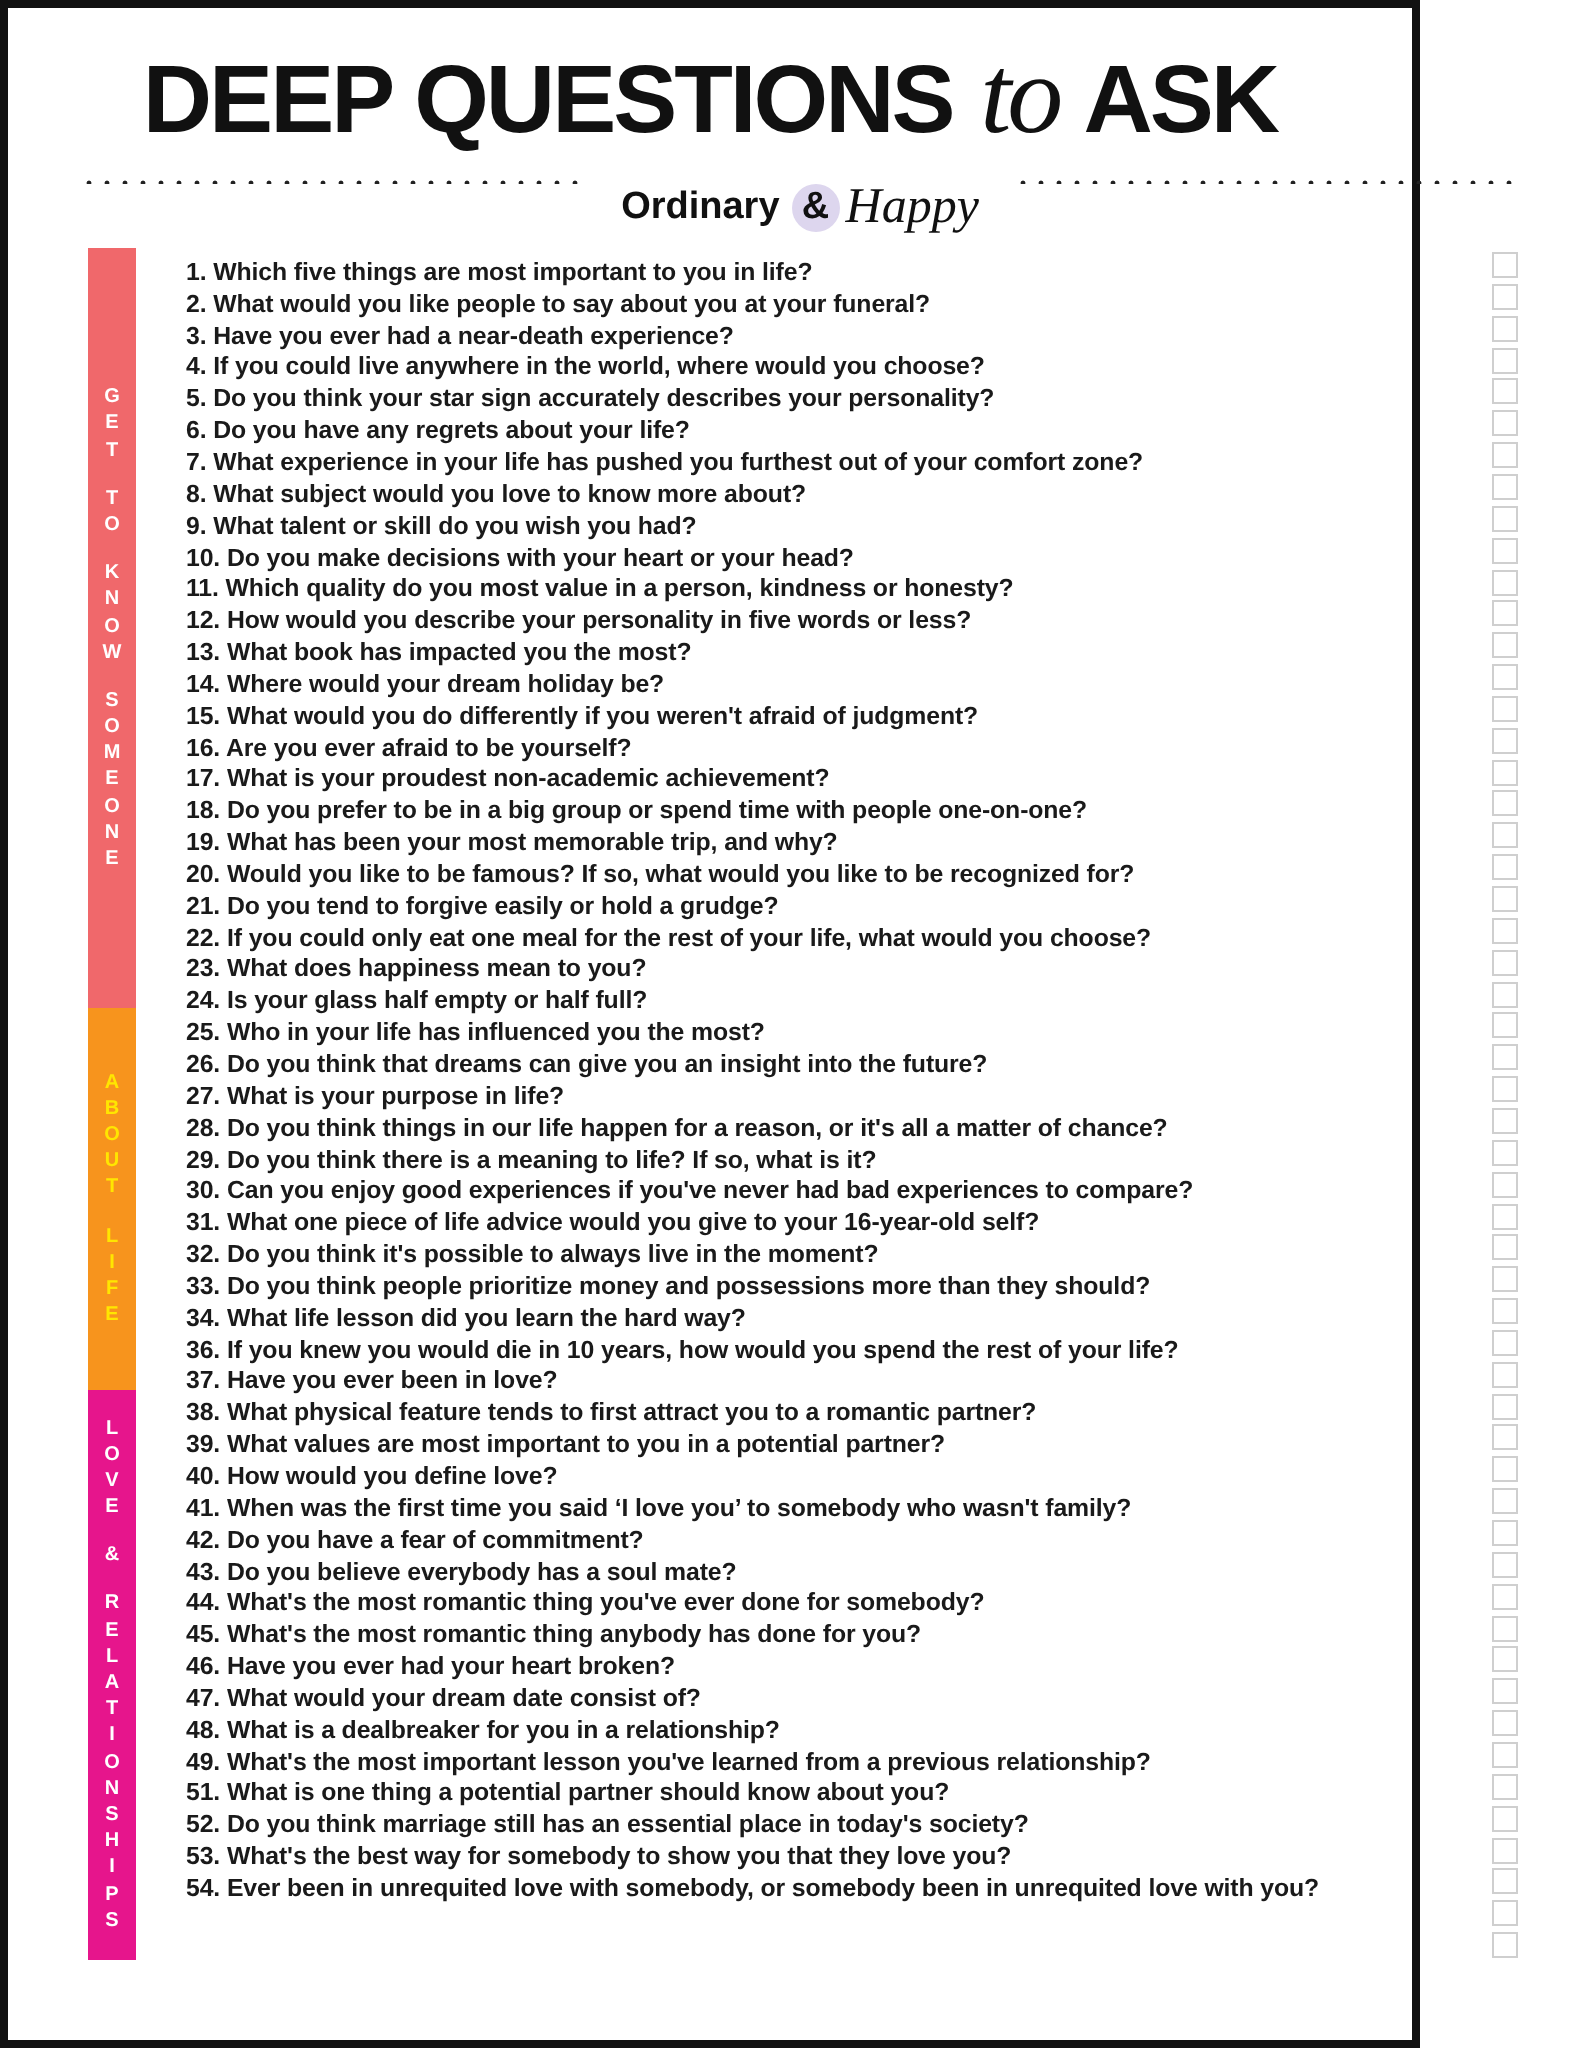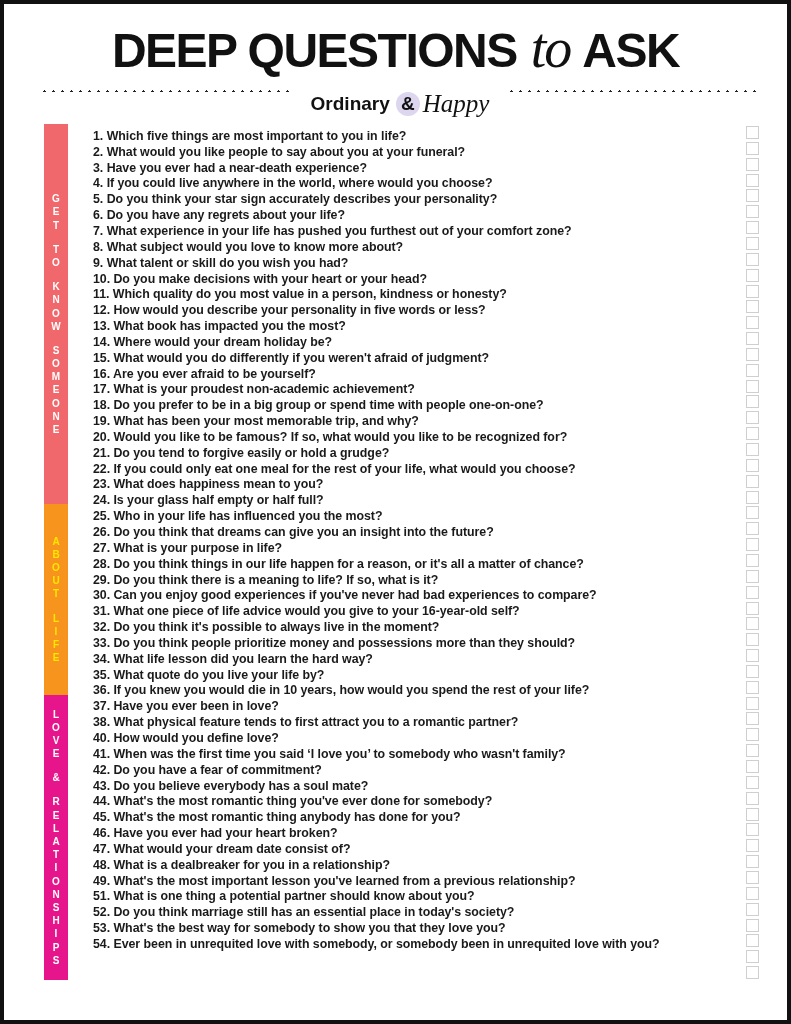--- a/index.html
+++ b/index.html
@@ -1,19 +1,19 @@
 <!DOCTYPE html>
 <html><head>
 <meta charset="utf-8">
 <style>
   * { box-sizing: border-box; margin: 0; padding: 0; }
   html, body { width: 791px; height: 1024px; background: #ffffff; overflow: hidden; }
   body { font-family: "Liberation Sans", sans-serif; color: #111; }
   .page {
-    position: absolute; left: 0; top: 0; width: 791px; height: 1024px;
+    position: absolute; left: 0; top: 0; width: 710px; height: 1024px;
     border: 4px solid #111; background: #fff;
   }
   .title {
     position: absolute; top: 16px; left: 0; width: 100%;
     text-align: center; font-weight: 900; font-size: 48px; letter-spacing: -1.5px;
     color: #111; font-family: "Liberation Sans", sans-serif; line-height: 1;
   }
   .title .script {
     font-family: "Liberation Serif", serif; font-style: italic; font-weight: 400;
     font-size: 56px; letter-spacing: -2px; margin: 0 2px;
@@ -231,30 +231,30 @@
       <div class="q-row">
         <span class="q-text">32. Do you think it's possible to always live in the moment?</span>
       </div>
       <div class="q-row">
         <span class="q-text">33. Do you think people prioritize money and possessions more than they should?</span>
       </div>
       <div class="q-row">
         <span class="q-text">34. What life lesson did you learn the hard way?</span>
       </div>
       <div class="q-row">
-        <span class="q-text">35. What quote do you live your life by?</span>
-      </div>
-      <div class="q-row">
         <span class="q-text">36. If you knew you would die in 10 years, how would you spend the rest of your life?</span>
       </div>
       <div class="q-row">
         <span class="q-text">37. Have you ever been in love?</span>
       </div>
       <div class="q-row">
         <span class="q-text">38. What physical feature tends to first attract you to a romantic partner?</span>
+      </div>
+      <div class="q-row">
+        <span class="q-text">39. What values are most important to you in a potential partner?</span>
       </div>
       <div class="q-row">
         <span class="q-text">40. How would you define love?</span>
       </div>
       <div class="q-row">
         <span class="q-text">41. When was the first time you said ‘I love you’ to somebody who wasn't family?</span>
       </div>
       <div class="q-row">
         <span class="q-text">42. Do you have a fear of commitment?</span>
       </div>

